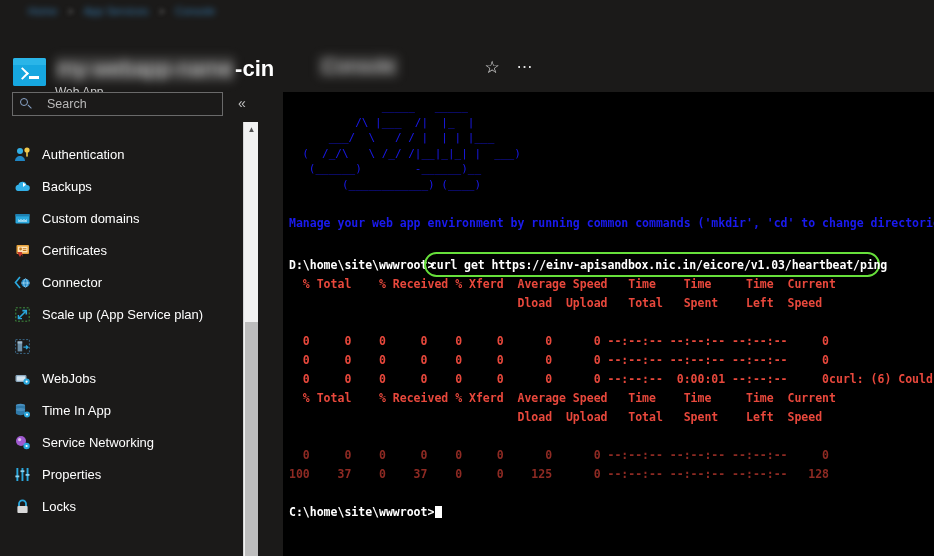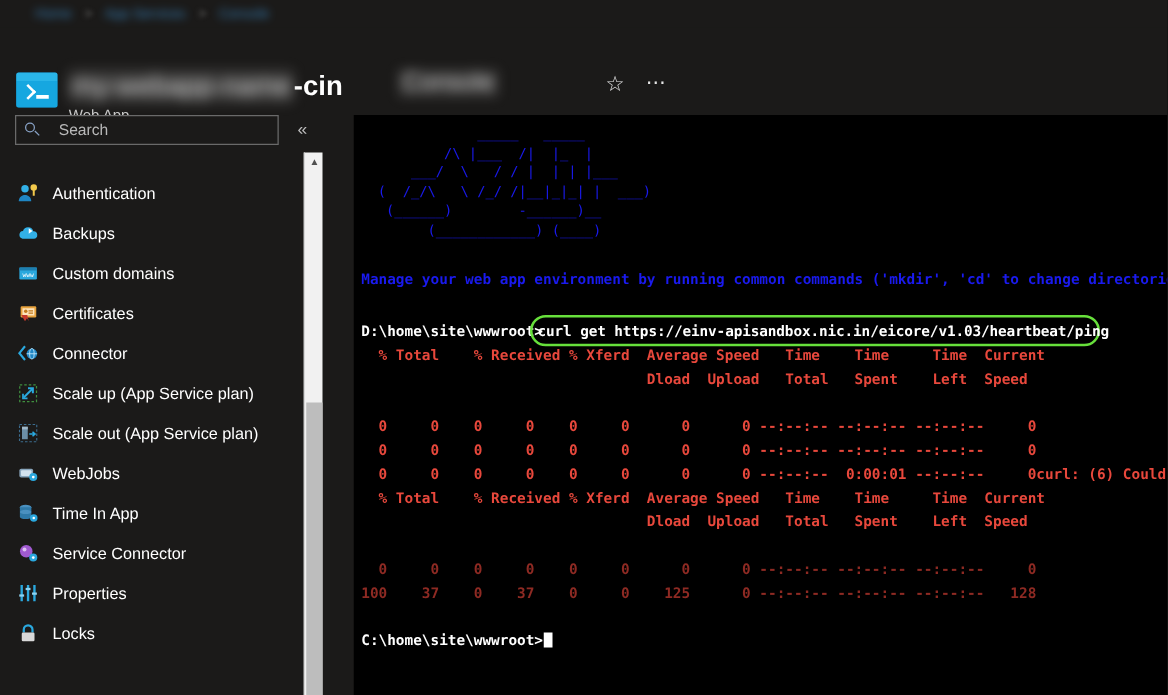--- a/index.html
+++ b/index.html
@@ -283,21 +283,20 @@
 
     <div class="nav-item">
       <span class="ico">
           <svg viewBox="0 0 17 17">
             <rect x="1.6" y="1.6" width="13.8" height="13.8" fill="none" stroke="#3c6d8f" stroke-width=".9" stroke-dasharray="2 1.5"></rect>
             <rect x="3.6" y="3.4" width="4.6" height="10" fill="#6c8ea5"></rect>
             <rect x="3.6" y="3.4" width="4.6" height="2.1" fill="#9fb8c9"></rect>
             <path d="M9.4 9.2h4.2M12 7.4l2 1.8-2 1.8" stroke="#2aa8de" stroke-width="1.3" fill="none"></path>
           </svg>
         </span>
-      <span class="nav-label">Scale out (App Service plan)</span>
     </div>
 
     <div class="nav-item">
       <span class="ico">
           <svg viewBox="0 0 17 17">
             <rect x="1.5" y="5" width="11" height="7" rx="1.4" fill="#8aa7bd"></rect>
             <rect x="2.8" y="6.2" width="8.4" height="4.6" rx=".8" fill="#d3e3ef"></rect>
             <circle cx="12.6" cy="11.6" r="3.2" fill="#2aa8de"></circle>
             <circle cx="12.6" cy="11.6" r="1.1" fill="#ffffff"></circle>
           </svg>
@@ -320,21 +319,21 @@
 
     <div class="nav-item">
       <span class="ico">
           <svg viewBox="0 0 17 17">
             <circle cx="7" cy="7" r="5" fill="#a05ad0"></circle>
             <circle cx="5.6" cy="5.6" r="1.6" fill="#dcc0f2"></circle>
             <circle cx="12.6" cy="12" r="3.2" fill="#2aa8de"></circle>
             <circle cx="12.6" cy="12" r="1.1" fill="#ffffff"></circle>
           </svg>
         </span>
-      <span class="nav-label">Service Connector</span>
+      <span class="nav-label">Service Networking</span>
     </div>
 
     <div class="nav-item">
       <span class="ico">
           <svg viewBox="0 0 17 17">
             <rect x="2.4" y="2" width="1.9" height="13" fill="#2aa8de"></rect>
             <rect x="7.5" y="2" width="1.9" height="13" fill="#2aa8de"></rect>
             <rect x="12.6" y="2" width="1.9" height="13" fill="#2aa8de"></rect>
             <rect x="1.4" y="9.5" width="3.9" height="1.8" fill="#8fd3f0"></rect>
             <rect x="6.5" y="4.3" width="3.9" height="1.8" fill="#8fd3f0"></rect>

